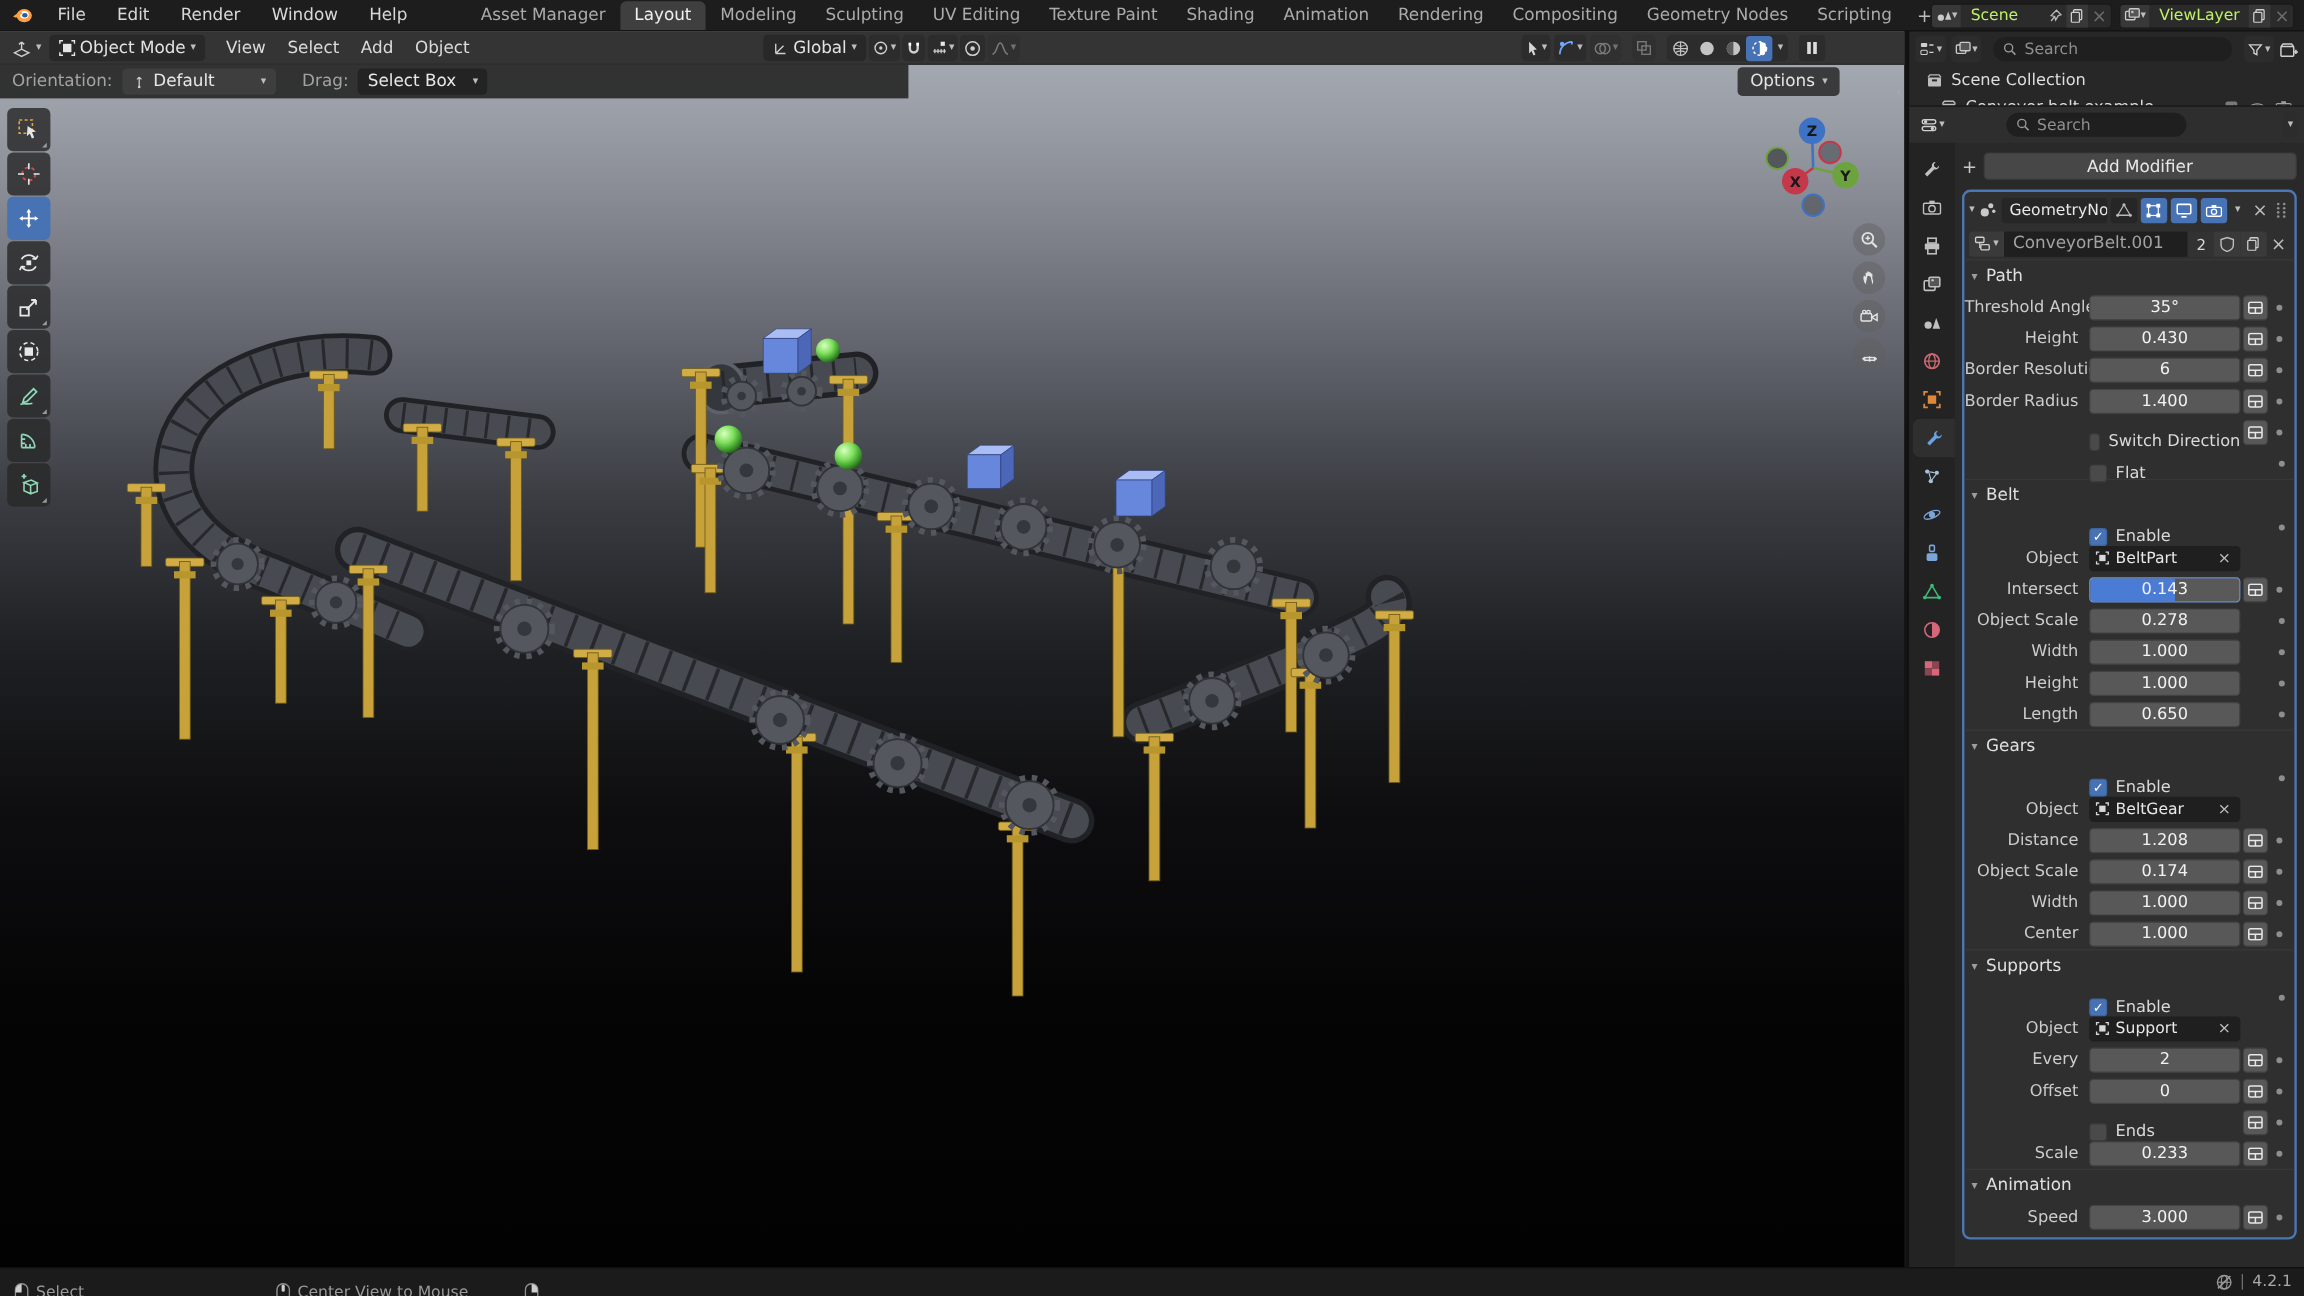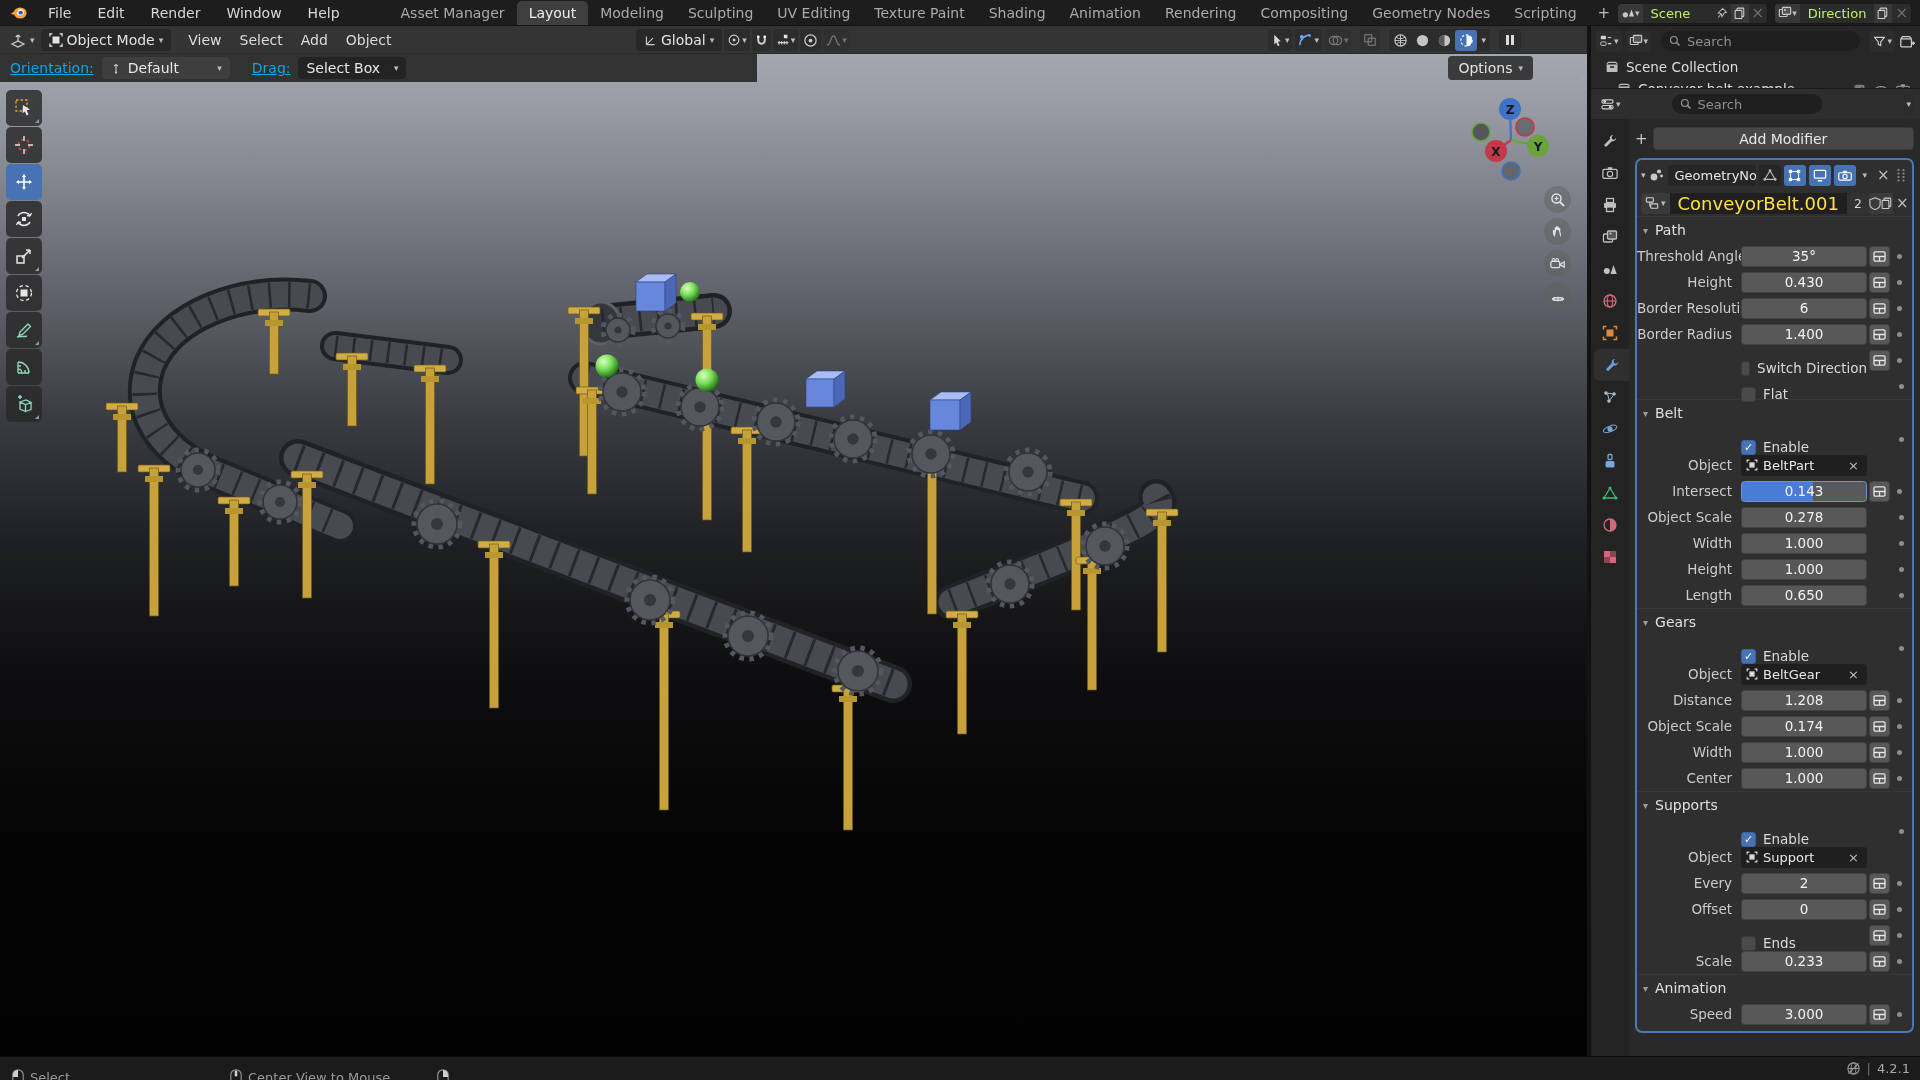--- a/index.html
+++ b/index.html
@@ -27,21 +27,21 @@
     display:flex; align-items:center; z-index:10; border-bottom:1px solid #2a2a2a; }
   .vp-btn { display:flex; align-items:center; gap:4px; color:#e3e3e3; font-size:14px; padding:0 6px; height:22px; border-radius:4px; }
   .vp-btn.dark { background:#282828; padding:0 8px; }
   .vp-menu { color:#dcdcdc; font-size:14px; padding:0 9px; line-height:28px; }
   #vp-center { position:absolute; left:636px; top:3px; display:flex; align-items:center; gap:2px; }
   #vp-right { position:absolute; right:66px; top:3px; display:flex; align-items:center; gap:3px; }
   .tgl { display:flex; align-items:center; background:#2c2c2c; border-radius:4px; height:22px; padding:0 3px; gap:1px; }
   .chev { font-size:9px; color:#bdbdbd; }
   #tool-settings { position:absolute; left:0; top:28px; width:757px; height:28px; background:rgba(43,43,43,.94);
     display:flex; align-items:center; gap:8px; padding-left:10px; z-index:9; }
-  .ts-label { color:#0ea5e9; font-size:14px;text-decoration:underline; }
+  .ts-label { color:#a3a3a3; font-size:14px; }
   .ts-dd { display:flex; align-items:center; gap:6px; background:#3e3e3e; border-radius:4px; height:22px; padding:0 8px; color:#e8e8e8; font-size:14px; }
   .ts-dd.darker { background:#232323; }
   #options-btn { position:absolute; right:54px; top:30px; height:24px; background:rgba(40,40,40,.85);
     border-radius:4px; display:flex; align-items:center; gap:6px; padding:0 10px; color:#e3e3e3; font-size:14px; z-index:9; }
   
   #toolbar { position:absolute; left:6px; top:64px; display:flex; flex-direction:column; gap:1px; z-index:8; }
   .tool-btn { width:36px; height:36px; background:rgba(40,40,40,.82); border-radius:5px;
     display:flex; align-items:center; justify-content:center; position:relative; }
   .tool-btn.active { background:#4772b3; }
   .tool-btn .corner { position:absolute; right:3px; bottom:3px; width:0; height:0;
@@ -72,21 +72,21 @@
     color:#e8e8e8; font-size:14px; display:flex; align-items:center; justify-content:center; }
   #mod-panel { margin-top:8px; border:2px solid #4c77b5; border-radius:7px; background:#2f2f2f; overflow:hidden; padding-bottom:4px; }
   #mod-head { display:flex; align-items:center; gap:3px; height:30px; padding:0 4px; }
   #mod-name { background:#262626; border-radius:3px; height:21px; display:flex; align-items:center; padding:0 7px;
     color:#e8e8e8; font-size:13px; width:88px; white-space:nowrap; overflow:hidden; }
   .mod-tgl { width:22px; height:21px; border-radius:3px; background:#262626; display:flex; align-items:center; justify-content:center; }
   .mod-tgl.on { background:#4772b3; }
   .xbtn { color:#bdbdbd; font-size:15px; padding:0 3px; }
   #nodegroup-row { display:flex; align-items:center; height:26px; padding:0 4px; gap:0; }
   #ng-dd { background:#3a3a3a; border-radius:3px 0 0 3px; height:21px; display:flex; align-items:center; padding:0 4px; gap:2px; }
-  #ng-name { background:#1f1f1f; height:21px; flex:1; display:flex; align-items:center; padding:0 8px; color:#fde047; font-size:18px; }
+  #ng-name { background:#1f1f1f; height:21px; flex:1; display:flex; align-items:center; padding:0 8px; color:#a3a3a3; font-size:14px; }
   #ng-users { background:#323232; height:21px; min-width:22px; display:flex; align-items:center; justify-content:center; color:#d5d5d5; font-size:12.5px; }
   .ng-ic { background:#3a3a3a; height:21px; width:22px; display:flex; align-items:center; justify-content:center; }
   .sec-header { display:flex; align-items:center; gap:7px; height:27px; padding-left:6px; color:#e0e0e0; font-size:14px; border-top:1px solid #383838; }
   .sec-header .chev { font-size:10px; color:#9c9c9c; }
   .prow { display:flex; align-items:center; height:26px; }
   .plabel { width:104px; text-align:right; padding-right:9px; color:#cccccc; font-size:13.5px; white-space:nowrap; }
   .pfield { width:126px; height:21px; background:#585858; border-radius:3.5px; display:flex; align-items:center; justify-content:center;
     color:#f2f2f2; font-size:13.5px; border:1px solid #424242; }
   .pfield.slider-active { background:linear-gradient(90deg,#4a7cd6 0 57%,#595959 57%); border-color:#6f94cf; }
   .objfield { width:126px; height:21px; background:#1f1f1f; border-radius:3.5px; display:flex; align-items:center;
@@ -166,21 +166,21 @@
     </div>
     <div class="id-widget">
       <span class="icon-btn">
         <svg width="14" height="14" viewBox="0 0 16 16">
             <rect x="1.5" y="4" width="9" height="8" rx="1" fill="none" stroke="#c9c9c9" stroke-width="1.3"></rect>
             <rect x="5" y="1.5" width="9.5" height="8" rx="1" fill="#565656" stroke="#c9c9c9" stroke-width="1.3"></rect>
             <circle cx="8" cy="4.5" r="1.2" fill="#c9c9c9"></circle>
           </svg>
         <span class="chev">▾</span>
       </span>
-      <span class="id-name">Direction</span>
+      <span class="id-name">ViewLayer</span>
       <span class="small-ic icon-btn" style="height:21px">
           <svg width="12" height="12" viewBox="0 0 16 16">
             <rect x="4" y="1.5" width="9" height="11" rx="1" fill="none" stroke="#d0d0d0" stroke-width="1.4"></rect>
             <rect x="1.5" y="4.5" width="9" height="11" rx="1" fill="#3a3a3a" stroke="#d0d0d0" stroke-width="1.4"></rect>
           </svg>
         </span>
       <span class="xbtn ghost">×</span>
     </div>
   </div>
 </div>

